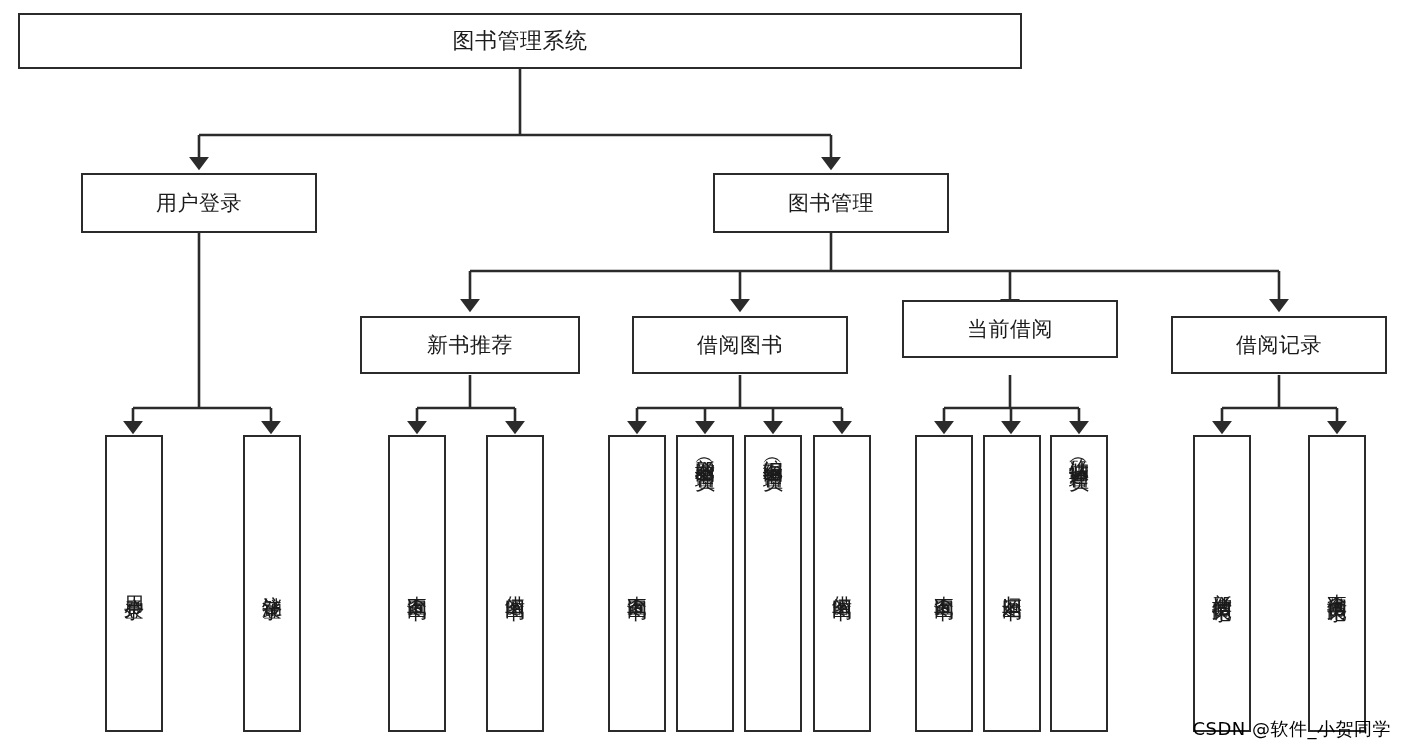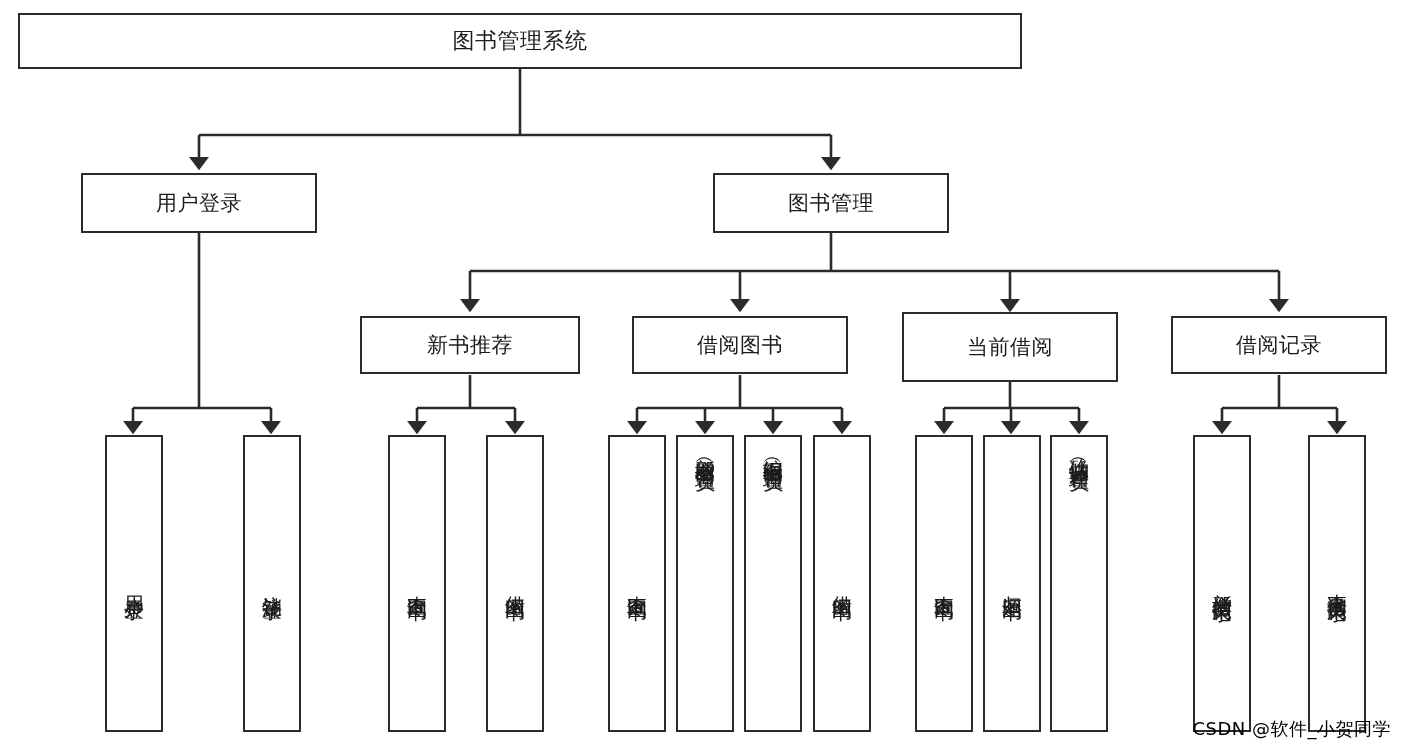--- a/index.html
+++ b/index.html
@@ -142,21 +142,21 @@
   <div class="node horizontal" style="left:713px; top:173px; width:236px; height:60px;">
     <span class="node-label">图书管理</span>
   </div>
 
   <div class="node horizontal" style="left:360px; top:316px; width:220px; height:58px;">
     <span class="node-label">新书推荐</span>
   </div>
   <div class="node horizontal" style="left:632px; top:316px; width:216px; height:58px;">
     <span class="node-label">借阅图书</span>
   </div>
-  <div class="node horizontal" style="left:902px; top:312px; width:216px; height:70px;">
+  <div class="node horizontal" style="left:902px; top:300px; width:216px; height:58px;">
     <span class="node-label">当前借阅</span>
   </div>
   <div class="node horizontal" style="left:1171px; top:316px; width:216px; height:58px;">
     <span class="node-label">借阅记录</span>
   </div>
 
   <div class="node vertical centered" style="left:105px; top:435px; width:58px; height:297px;">
     <span class="node-label">用户登录</span>
   </div>
   <div class="node vertical centered" style="left:243px; top:435px; width:58px; height:297px;">

